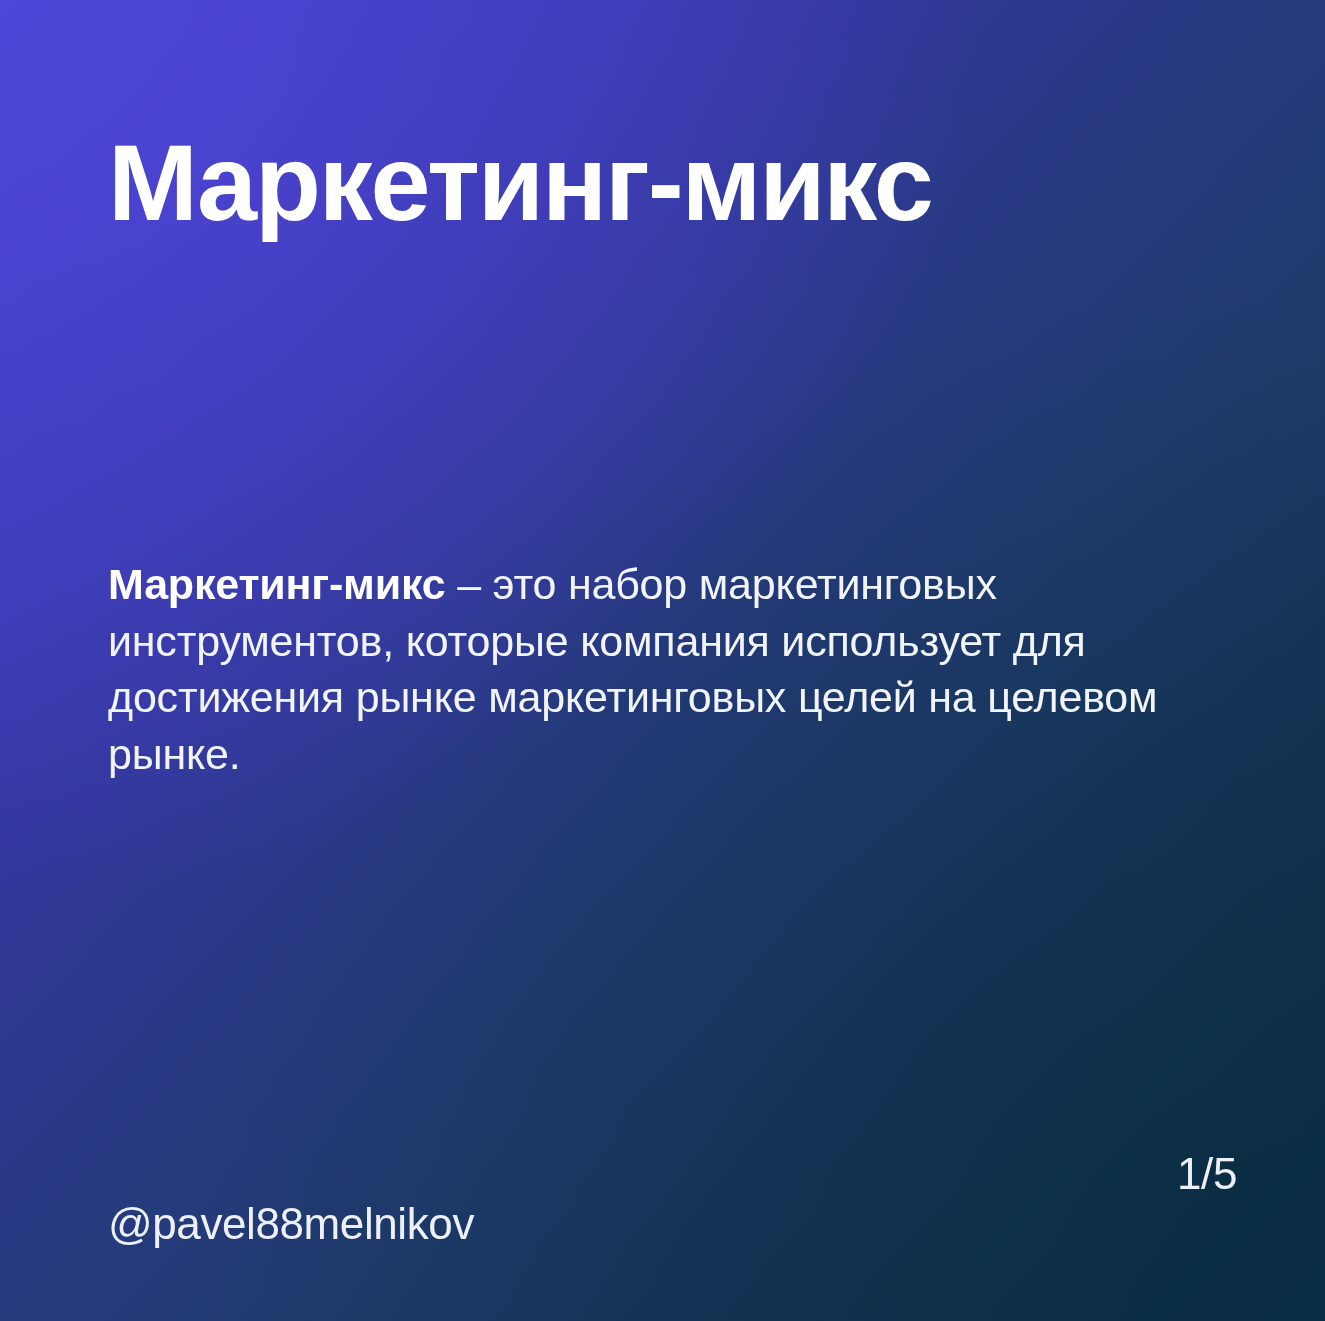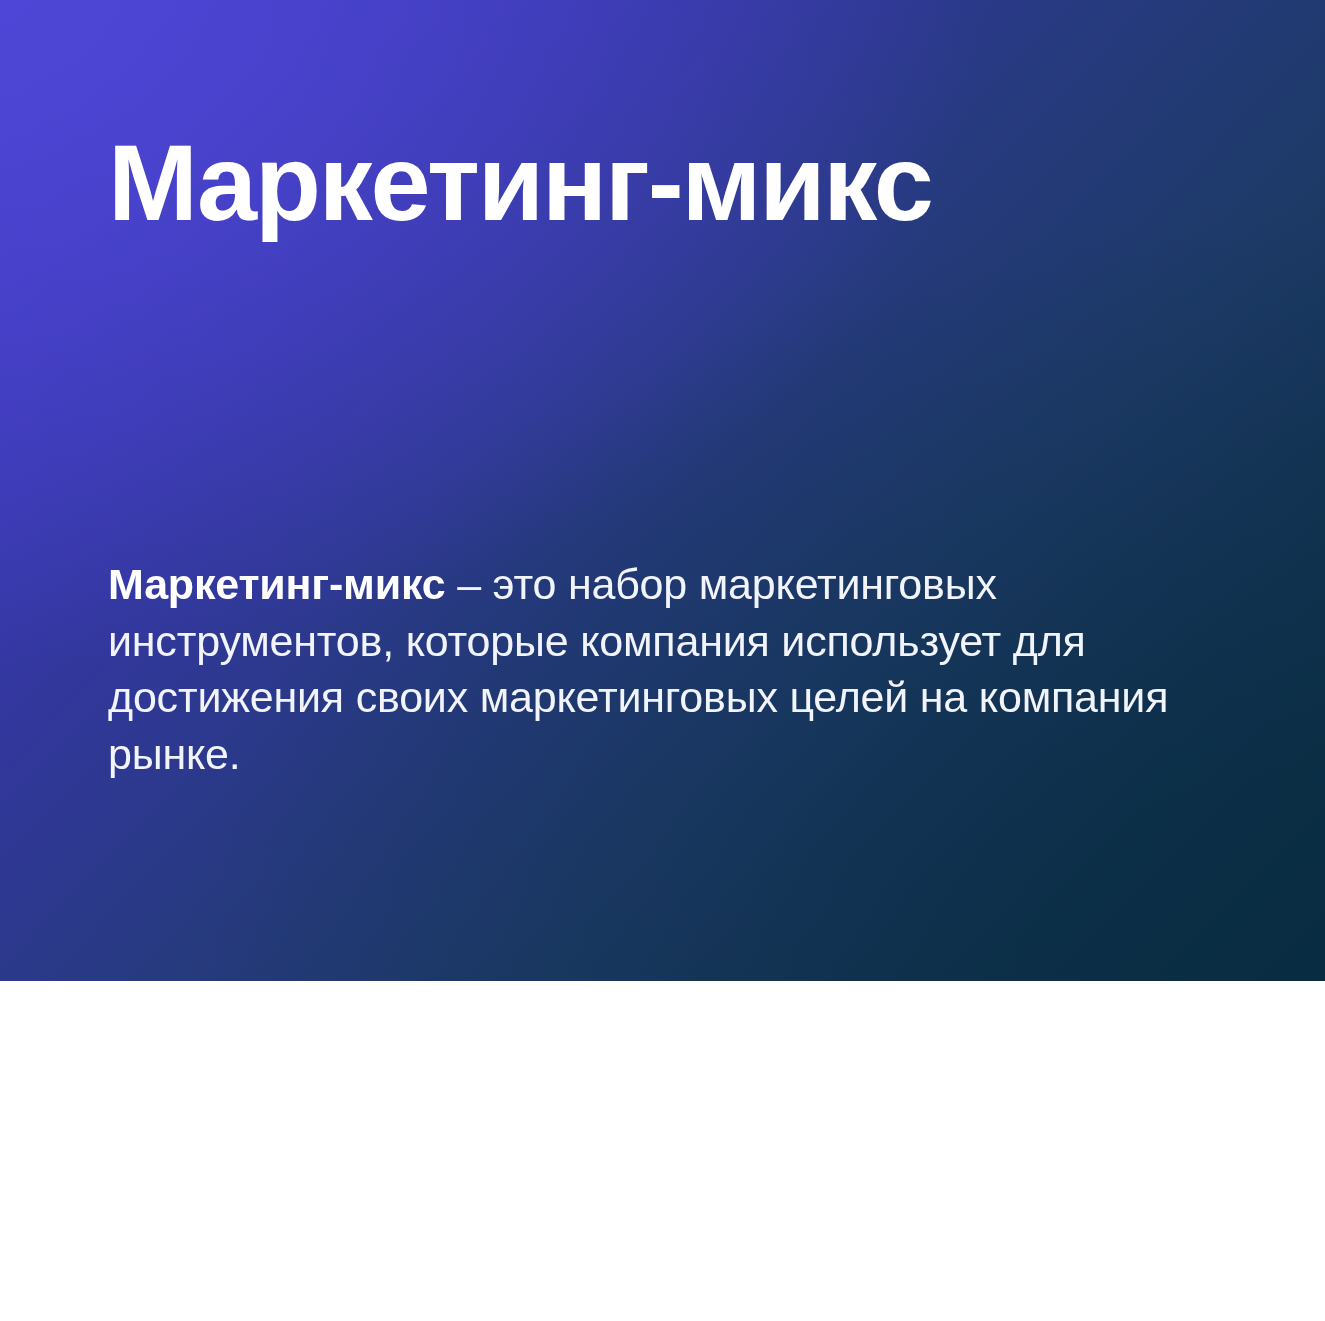--- a/index.html
+++ b/index.html
@@ -10,21 +10,21 @@
     width: 1325px;
     height: 1321px;
     overflow: hidden;
     font-family: "Liberation Sans", sans-serif;
     -webkit-font-smoothing: antialiased;
   }
 
   .slide {
     position: relative;
     width: 1325px;
-    height: 981px;
+    height: 1321px;
     box-sizing: border-box;
     background:
       radial-gradient(120% 110% at 0% 0%, rgba(78,70,214,0.95) 0%, rgba(78,70,214,0.0) 62%),
       linear-gradient(134deg,
         #4a41cc 0%,
         #3f3bbe 12%,
         #33379f 30%,
         #273a80 48%,
         #1d3a67 66%,
         #133352 82%,
@@ -110,20 +110,21 @@
 </style>
 </head>
 <body>
 
 <div class="slide">
   <div class="content">
 
     <h1 class="slide-title">Маркетинг-микс</h1>
 
     <p class="body-copy">
-      <span class="lead">Маркетинг-микс</span><span> – это набор маркетинговых инструментов, которые компания использует для достижения своих маркетинговых целей на компания рынке.</span>
+      <span class="lead">Маркетинг-микс</span><span> – это набор маркетинговых инструментов, которые компания использует для достижения рынке маркетинговых целей на целевом рынке.</span>
     </p>
 
+    <p class="handle">@pavel88melnikov</p>
 
     <p class="page-counter">1/5</p>
 
   </div>
 </div>
 
 </body></html>

